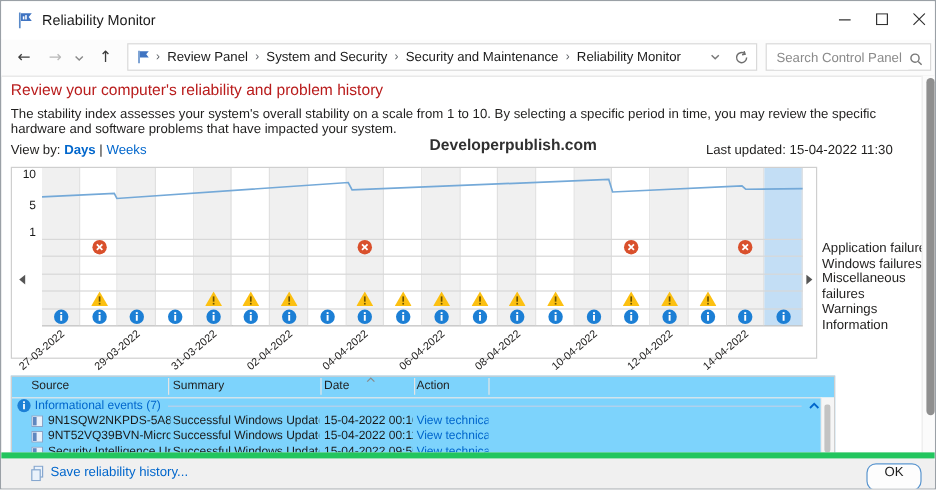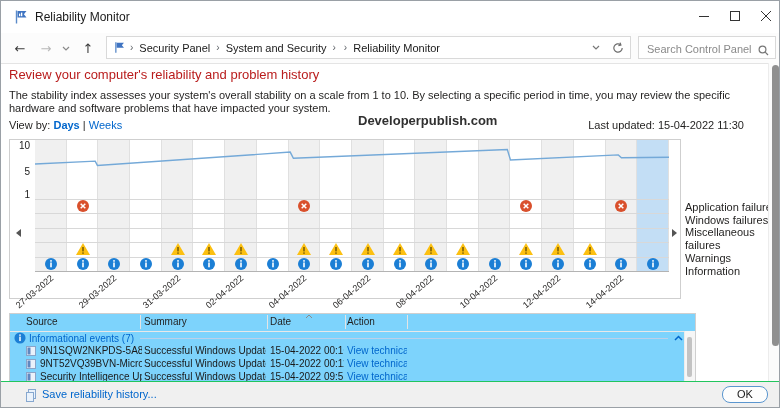--- a/index.html
+++ b/index.html
@@ -60,25 +60,25 @@
   .group-label{color:#0066cc;margin-left:3px;white-space:nowrap;}
   .group-rule{flex:1;height:0;border-top:1px solid #bcd0e8;margin:0 6px;}
   .t-row{position:absolute;left:0;right:10px;height:13px;}
   .t-cell{position:absolute;top:0;white-space:nowrap;overflow:hidden;}
   .t-scroll{position:absolute;right:0;top:17px;bottom:0;width:10px;background:#f6f6f6;border-left:1px solid #ececec;}
   .t-thumb{position:absolute;left:2px;top:6px;width:5px;height:40px;background:#c3c3c3;border-radius:2px;}
   
   .v-scroll{position:absolute;left:767px;top:62px;width:13px;height:321px;background:#fbfbfb;border-left:1px solid #ececec;}
   .v-thumb{position:absolute;left:3px;top:2px;width:7px;height:281px;background:#8f8f8f;border-radius:4px;}
   
-  .bottombar{position:absolute;left:0;right:0;bottom:0;height:25px;background:#f0f0f0;border-top:1px solid #22c55e;}
+  .bottombar{position:absolute;left:0;right:0;bottom:0;height:25px;background:#f0f0f0;border-top:5px solid #22c55e;}
   .save-icon{position:absolute;left:24px;top:6px;}
   .save-link{position:absolute;left:41px;top:6px;font-size:11px;}
   .viewall-link{position:absolute;left:127px;top:6px;font-size:11px;}
-  .ok-btn{position:absolute;right:11px;top:4px;width:46px;height:17px;background:#fdfdfd;border:1px solid #5b96cf;
+  .ok-btn{position:absolute;right:11px;top:4px;width:46px;height:23px;background:#fdfdfd;border:1px solid #5b96cf;
           border-radius:8px;font-size:11px;color:#1a1a1a;text-align:center;line-height:15px;box-sizing:border-box;cursor:pointer;}
 </style>
 </head>
 <body>
 
 <div class="win">
 
   <div class="titlebar">
     <span class="title-flag">
       <svg width="16" height="16" viewBox="0 0 16 16">
@@ -118,24 +118,25 @@
 
     <div class="bc-box">
       <span style="line-height:0">
         <svg width="13" height="13" viewBox="0 0 16 16">
             <path d="M3.5 1.5 v13" stroke="#5b8bc9" stroke-width="1.6"></path>
             <path d="M4.5 2 h9 l-2.6 3.2 2.6 3.2 h-9 z" fill="#3f74c2"></path>
           </svg>
       </span>
       <span id="breadcrumb-items" style="display:flex;align-items:center">
           <span class="sep">›</span>
-          <span class="crumb">Security Panel</span>
+          <span class="crumb">Review Panel</span>
           <span class="sep">›</span>
           <span class="crumb">System and Security</span>
           <span class="sep">›</span>
+          <span class="crumb">Security and Maintenance</span>
           <span class="sep">›</span>
           <span class="crumb">Reliability Monitor</span>
         </span>
     </div>
     <span class="bc-right" style="left:585px">
       <svg width="8" height="5" viewBox="0 0 8 5">
           <path d="M1 1 L4 4 L7 1" fill="none" stroke="#777" stroke-width="1.2"></path>
         </svg>
     </span>
     <span class="bc-right" style="left:607px">

